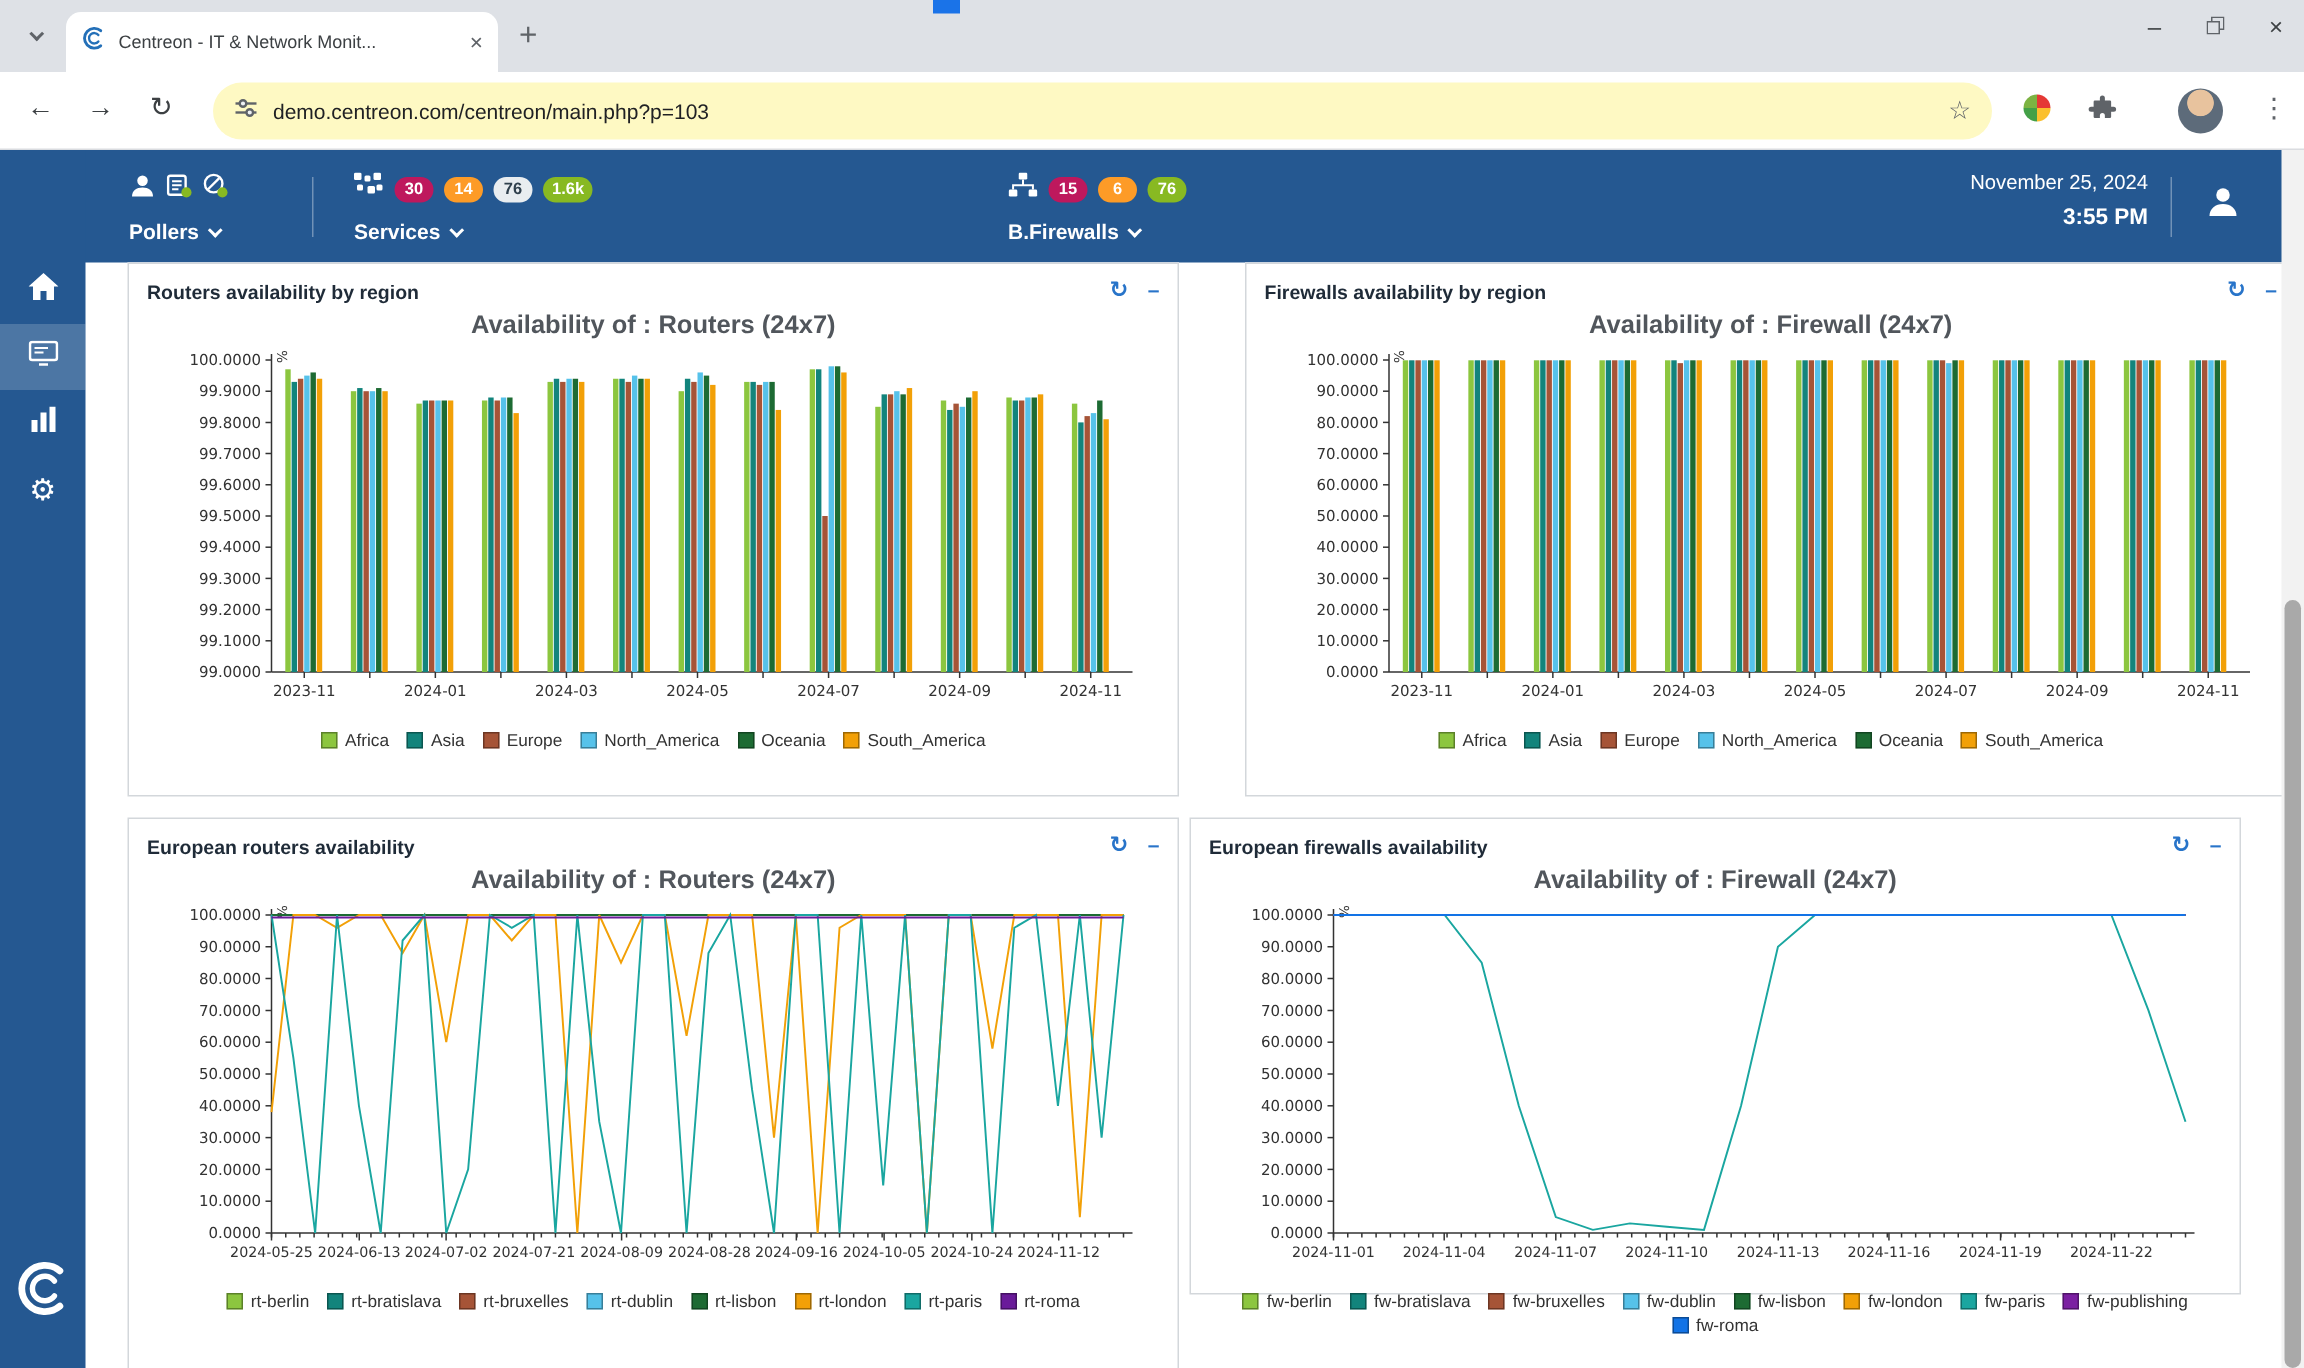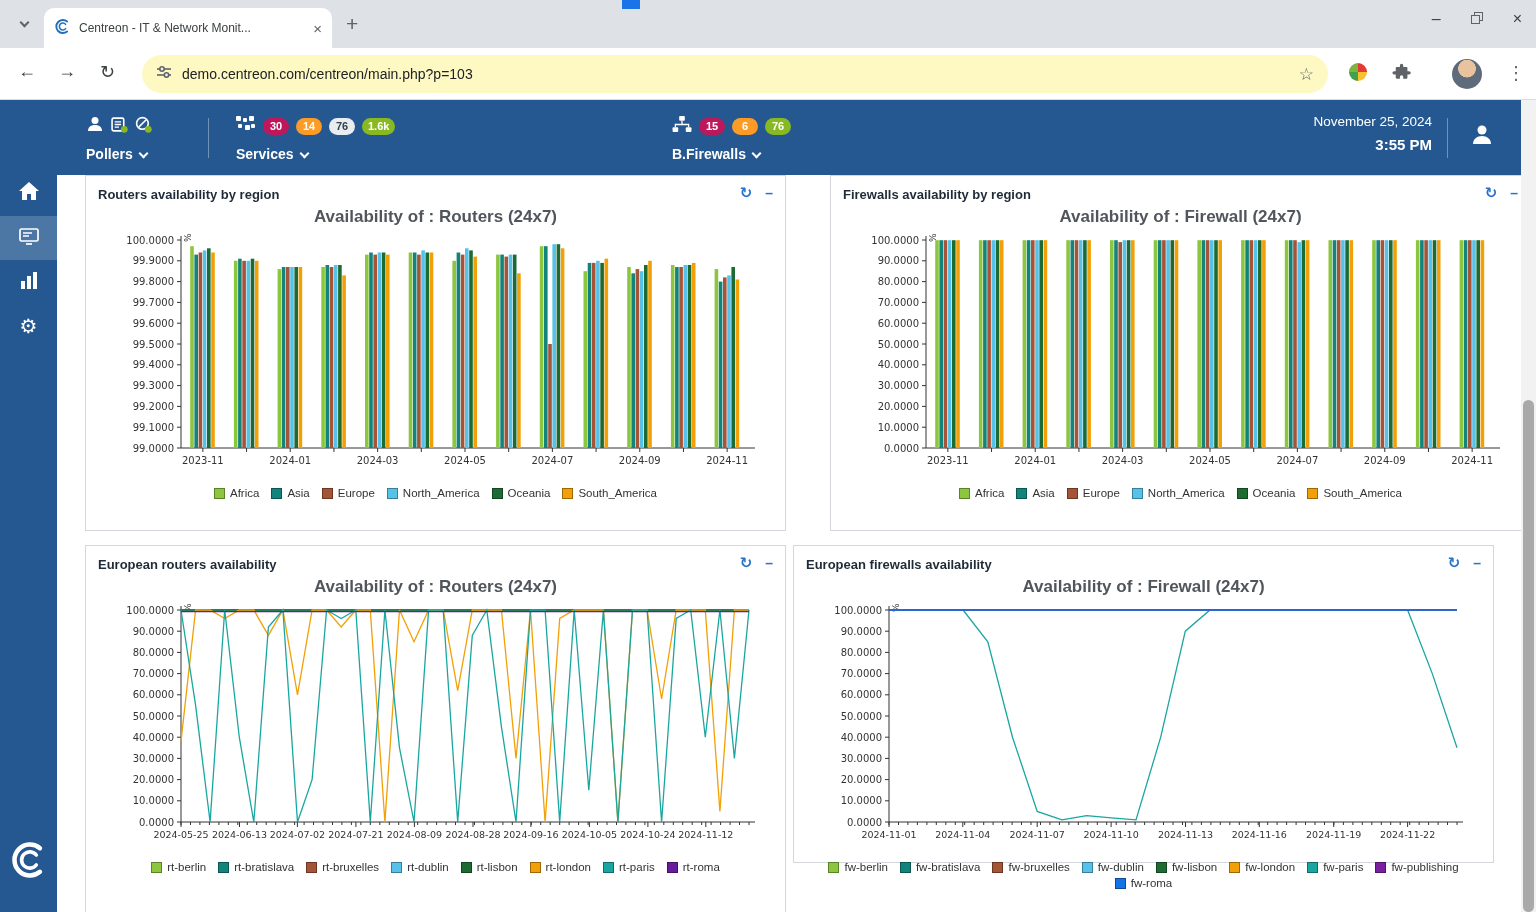--- a/index.html
+++ b/index.html
@@ -51,21 +51,21 @@
 .p3{left:85px;top:545px;height:440px}
 .p4{left:793px;top:545px;height:318px}
 .phead{display:flex;justify-content:space-between;align-items:flex-end;padding:8px 12px 3px}
 .ptitle{font-size:13px;font-weight:bold;color:#1f2b38}
 .pacts{display:flex;gap:13px;color:#2874c9;font-weight:bold;align-items:center}
 .refresh{font-size:15px}
 .pmin{font-size:14px}
 .ctitle{text-align:center;font-size:17px;font-weight:bold;color:#51565c;margin-top:2px}
 .chart{margin-top:3px;margin-left:5px}
 .legend{display:flex;flex-wrap:wrap;justify-content:center;column-gap:12px;row-gap:4px;font-size:11.5px;color:#333;margin-top:1px}
-.lgi{display:inline-flex;align-items:flex-end;gap:5px}
+.lgi{display:inline-flex;align-items:flex-start;gap:5px}
 .sw{width:11px;height:11px;display:inline-block;border:1px solid rgba(0,0,0,.35)}
 
 .scroll{position:absolute;right:0;top:100px;width:15px;height:812px;background:#f2f2f2}
 .sthumb{position:absolute;left:2px;right:2px;top:300px;height:512px;background:#a9a9a9;border-radius:6px}
 </style>
 </head>
 <body>
 
 <div class="tabstrip">
   <div class="tabsearch">

